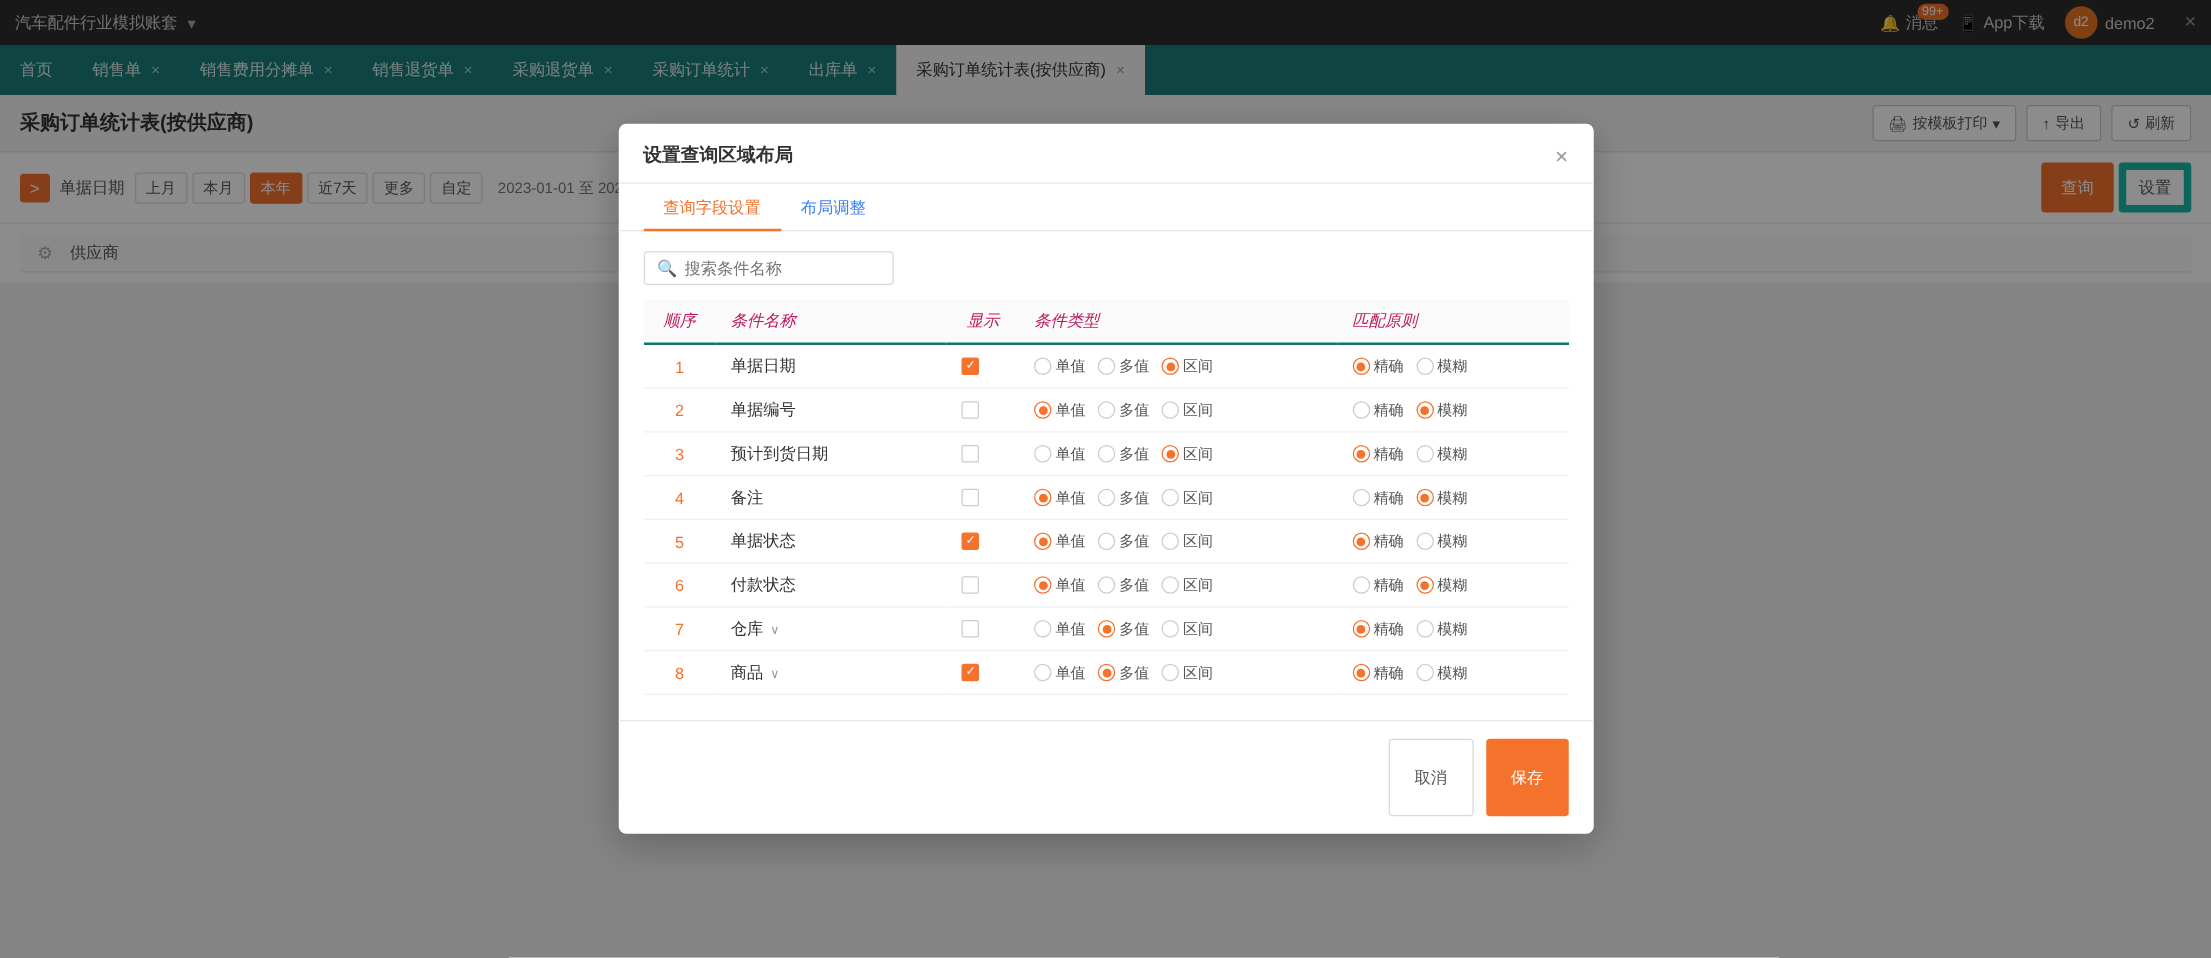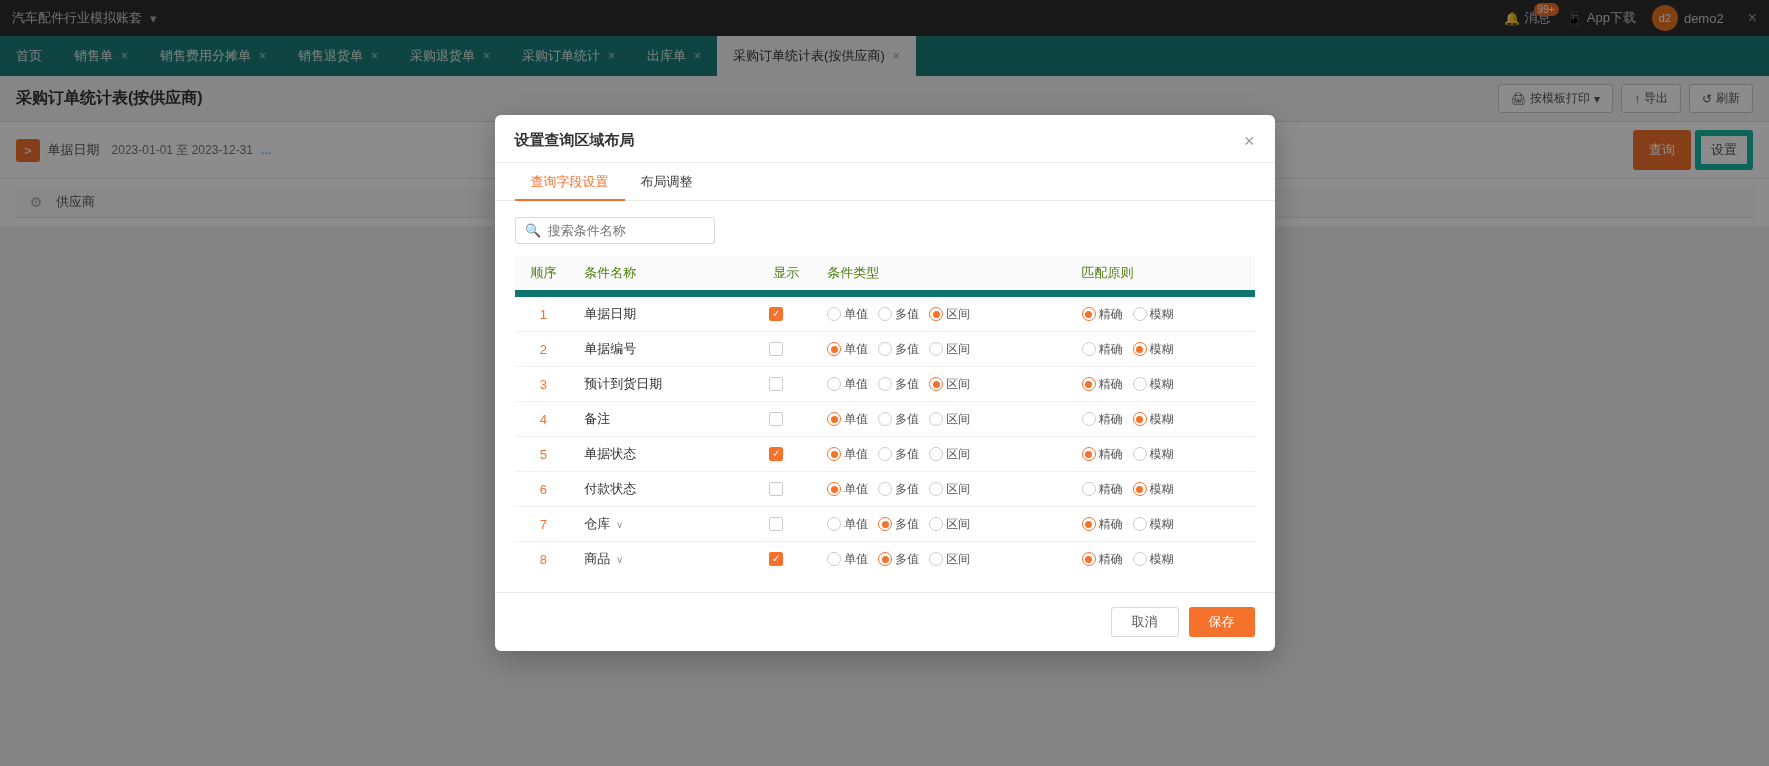--- a/index.html
+++ b/index.html
@@ -122,21 +122,21 @@
     .modal-close { cursor: pointer; color: #999; font-size: 18px; line-height: 1; }
     .modal-tabs {
       display: flex;
       padding: 0 20px;
       border-bottom: 1px solid #e8e8e8;
     }
     .modal-tab {
       padding: 10px 16px 8px;
       cursor: pointer;
       font-size: 13px;
-      color: #404040;
+      color: #3b82f6;
       border-bottom: 2px solid transparent;
       margin-bottom: -1px;
     }
     .modal-tab.active {
       color: #f5722d;
       border-bottom-color: #f5722d;
       font-weight: 500;
     }
     .modal-body {
       flex: 1;
@@ -168,23 +168,24 @@
     .conditions-table {
       width: 100%;
       border-collapse: collapse;
       flex: 1;
     }
     .conditions-table thead th {
       background: #fafafa;
       padding: 8px 12px;
       text-align: left;
       font-size: 13px;
-      color: #4d7c0f;
-      border-bottom: 7px solid #0f766e;
+      color: #be185d;
+      border-bottom: 2px solid #0f766e;
       font-weight: normal;
+      font-style: italic;
     }
     .conditions-table th.center { text-align: center; }
     .conditions-table tbody tr {
       border-bottom: 1px solid #f0f0f0;
     }
     .conditions-table td {
       padding: 8px 12px;
       font-size: 13px;
       color: #333;
       vertical-align: middle;
@@ -230,21 +231,21 @@
       display: flex;
       justify-content: flex-end;
       gap: 10px;
     }
     .btn-cancel {
       border: 1px solid #d9d9d9; background: white; color: #555;
       padding: 2px 20px; border-radius: 3px; cursor: pointer; font-size: 13px;
     }
     .btn-save {
       background: #f5722d; color: white; border: none;
-      padding: 6px 20px; border-radius: 3px; cursor: pointer; font-size: 13px;
+      padding: 22px 20px; border-radius: 3px; cursor: pointer; font-size: 13px;
     }
 
     .dropdown-arrow { font-size: 10px; color: #999; margin-left: 2px; }
 
     
     .table-scroll::-webkit-scrollbar { width: 6px; }
     .table-scroll::-webkit-scrollbar-track { background: #f5f5f5; }
     .table-scroll::-webkit-scrollbar-thumb { background: #ccc; border-radius: 3px; }
   </style>
 </head>
@@ -326,20 +327,28 @@
       <span>刷新</span>
     </button>
   </div>
 </div>
 
 <div class="filter-bar">
   <button class="filter-toggle">
     <span>&gt;</span>
   </button>
   <span class="filter-label">单据日期</span>
+  <div class="filter-date-btns">
+    <button class="date-btn">上月</button>
+    <button class="date-btn">本月</button>
+    <button class="date-btn active">本年</button>
+    <button class="date-btn">近7天</button>
+    <button class="date-btn">更多</button>
+    <button class="date-btn">自定</button>
+  </div>
   <span class="date-range">2023-01-01 至 2023-12-31</span>
   <span class="filter-more">...</span>
   <div class="filter-actions-right">
     <button class="btn-query">查询</button>
     <button class="btn-set">设置</button>
   </div>
 </div>
 
 <div class="table-area">
   <div style="display:flex; align-items:center; padding: 6px 0; background:#fafafa; border-bottom:1px solid #e8e8e8;">

